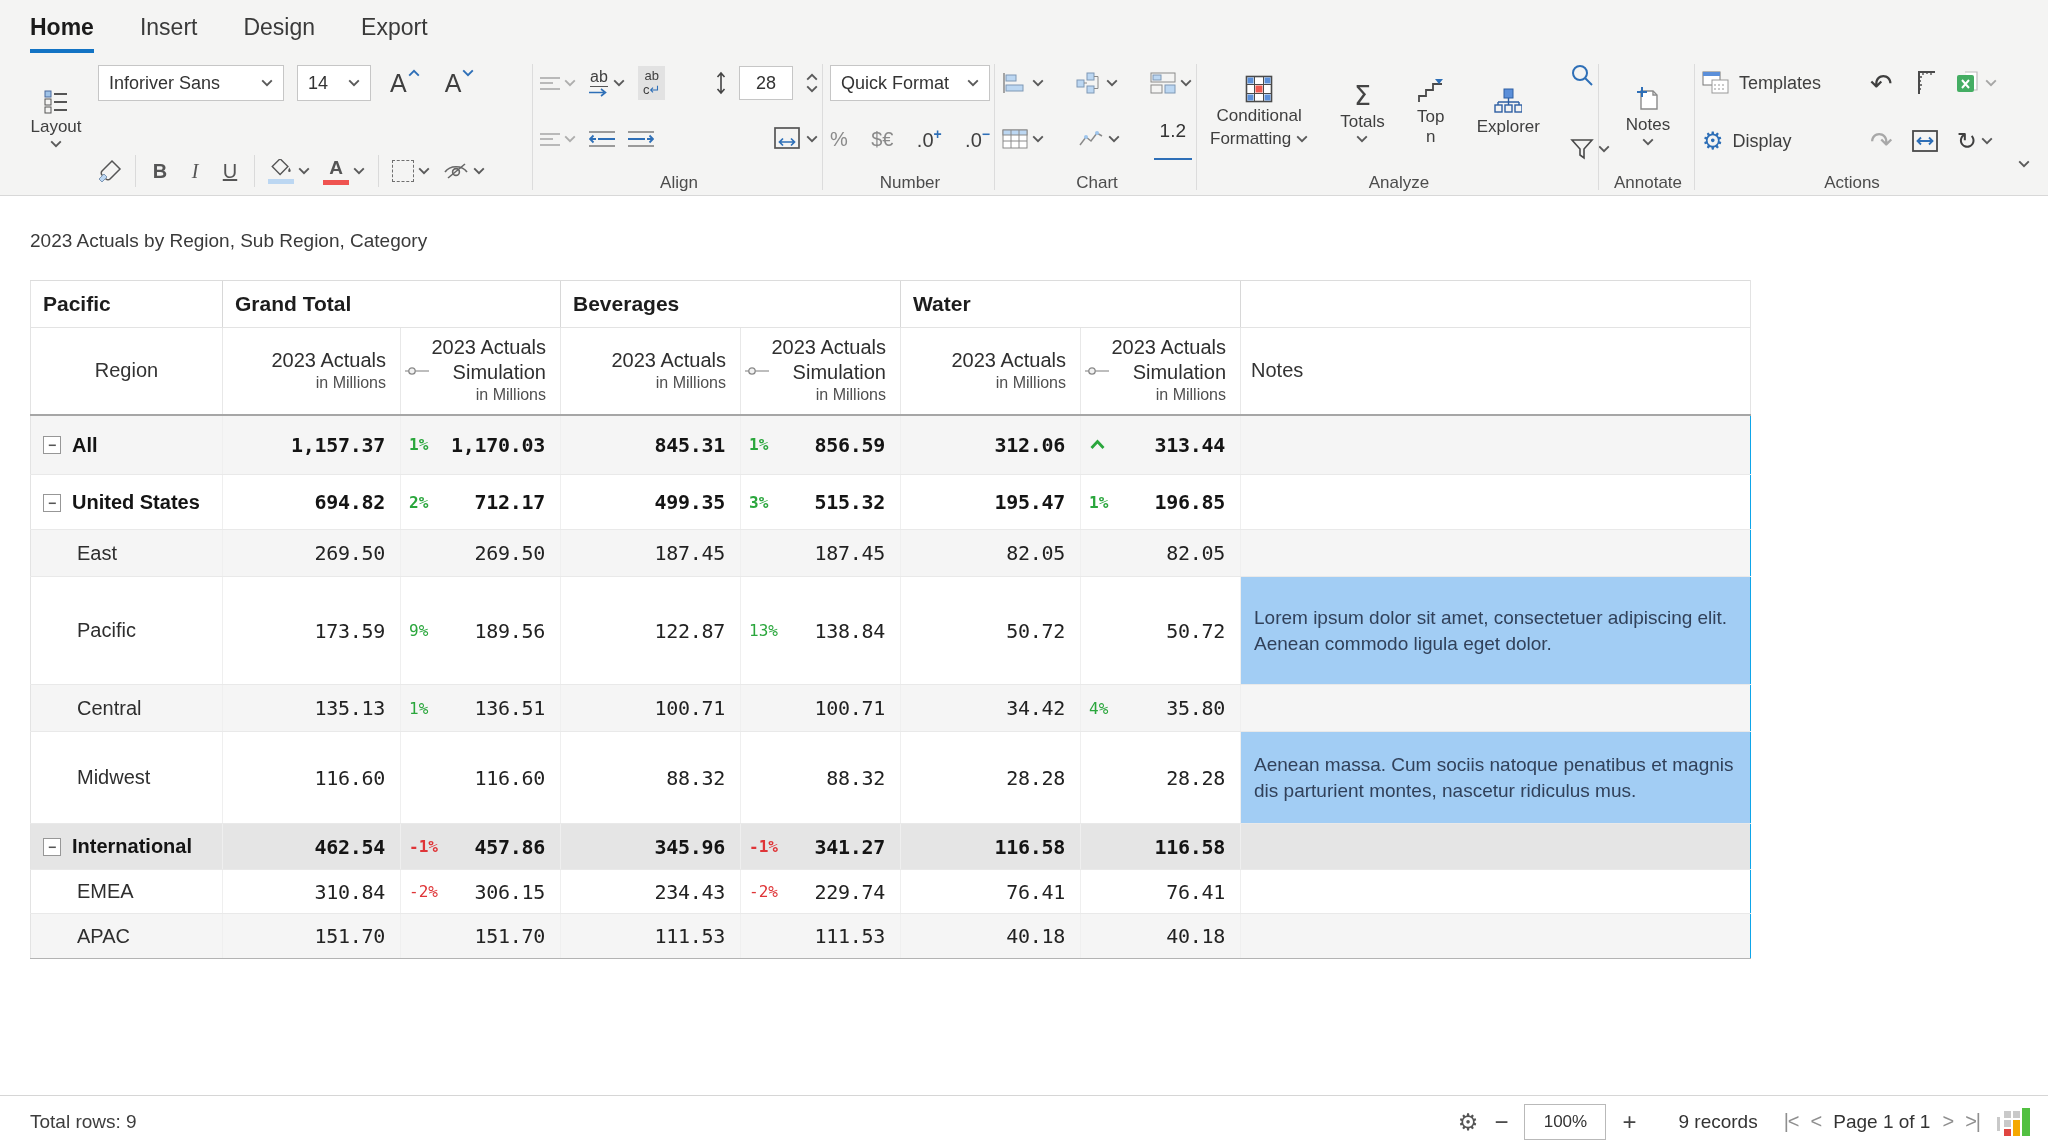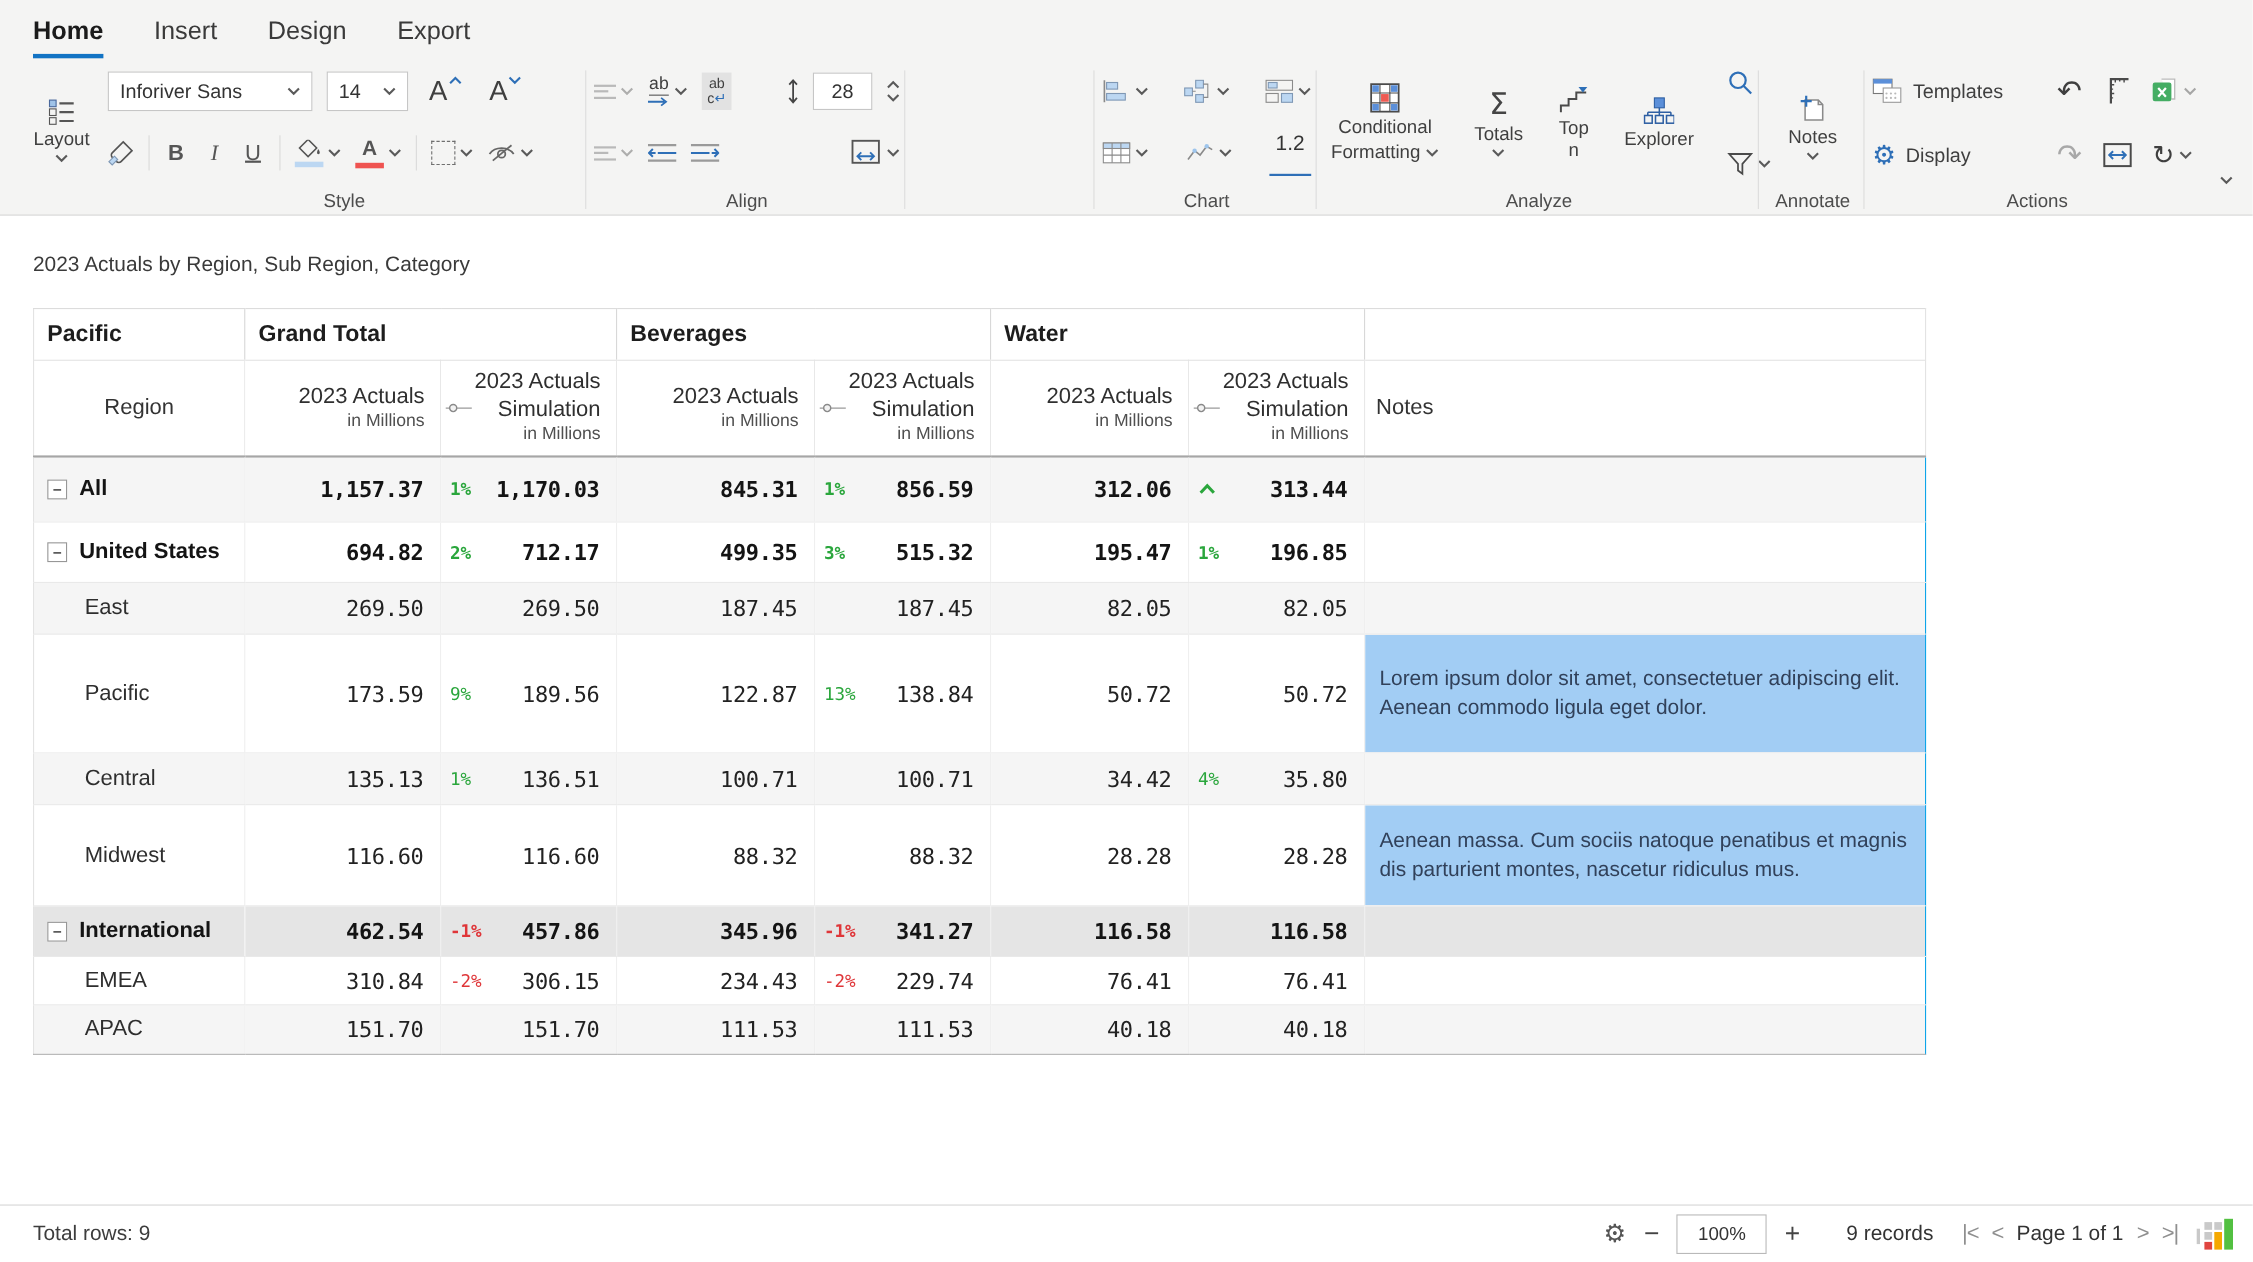--- a/index.html
+++ b/index.html
@@ -210,21 +210,20 @@
           <svg width="26" height="18" viewBox="0 0 26 18">
             <path d="M2 10 C7 3 19 3 24 10" fill="none" stroke="#666" stroke-width="1.6"></path>
             <circle cx="13" cy="10" r="3.4" fill="none" stroke="#666" stroke-width="1.6"></circle>
             <line x1="5" y1="16" x2="22" y2="2" stroke="#666" stroke-width="1.6"></line>
           </svg>
           <svg class="chev" viewBox="0 0 10 6">
               <path d="M1 .8 5 4.8 9 .8"></path>
             </svg>
         </button>
       </div>
-      <div class="glabel">Style</div>
     </div>
     <div class="vsep" style="left:532px"></div>
 
     <div class="rgroup g-align">
       <div class="rrow">
         <button class="iconbtn">
           <span class="lines">
               <i></i>
               <i></i>
               <i></i>
@@ -295,20 +294,37 @@
           </svg>
           <svg class="chev" viewBox="0 0 10 6">
               <path d="M1 .8 5 4.8 9 .8"></path>
             </svg>
         </button>
       </div>
       <div class="glabel">Align</div>
     </div>
     <div class="vsep" style="left:822px"></div>
 
+    <div class="rgroup g-number">
+      <div class="rrow">
+        <button class="selbox" style="width:100%">
+          <span>Quick Format</span>
+          <svg class="chev" viewBox="0 0 10 6">
+              <path d="M1 .8 5 4.8 9 .8"></path>
+            </svg>
+        </button>
+      </div>
+      <div class="rrow" style="justify-content:space-between">
+        <button class="numglyph">%</button>
+        <button class="numglyph">$€</button>
+        <button class="decbtn"><span>.0</span><sup>+</sup></button>
+        <button class="decbtn"><span>.0</span><sup>−</sup></button>
+      </div>
+      <div class="glabel">Number</div>
+    </div>
     <div class="vsep" style="left:994px"></div>
 
     <div class="rgroup g-chart">
       <div class="rrow" style="justify-content:space-between">
         <button class="iconbtn">
           <svg width="26" height="22" viewBox="0 0 26 22">
             <line x1="2" y1="1" x2="2" y2="21" stroke="#8a8a8a" stroke-width="1.5"></line>
             <rect x="4" y="3" width="10" height="6" fill="#bcd7f2" stroke="#7f98b5"></rect>
             <rect x="4" y="13" width="17" height="6" fill="#bcd7f2" stroke="#7f98b5"></rect>
           </svg>

